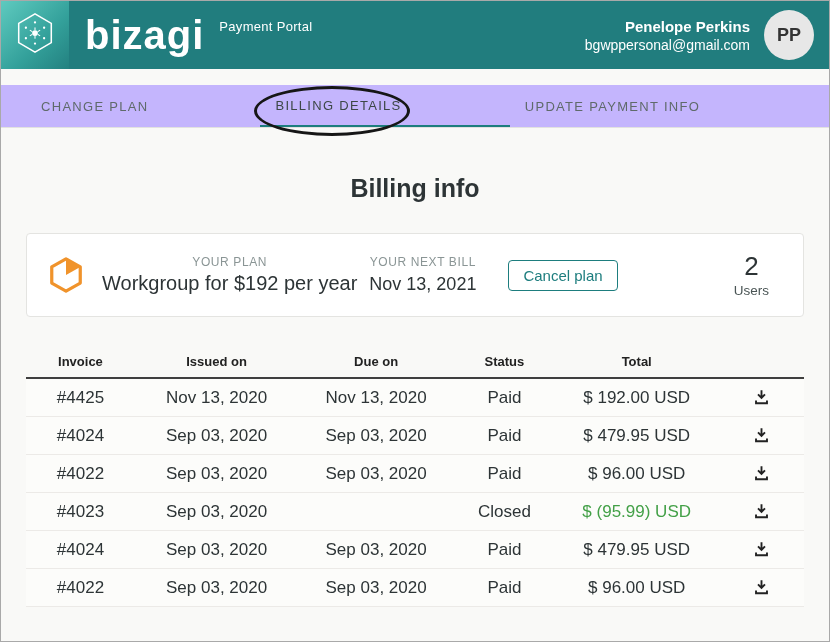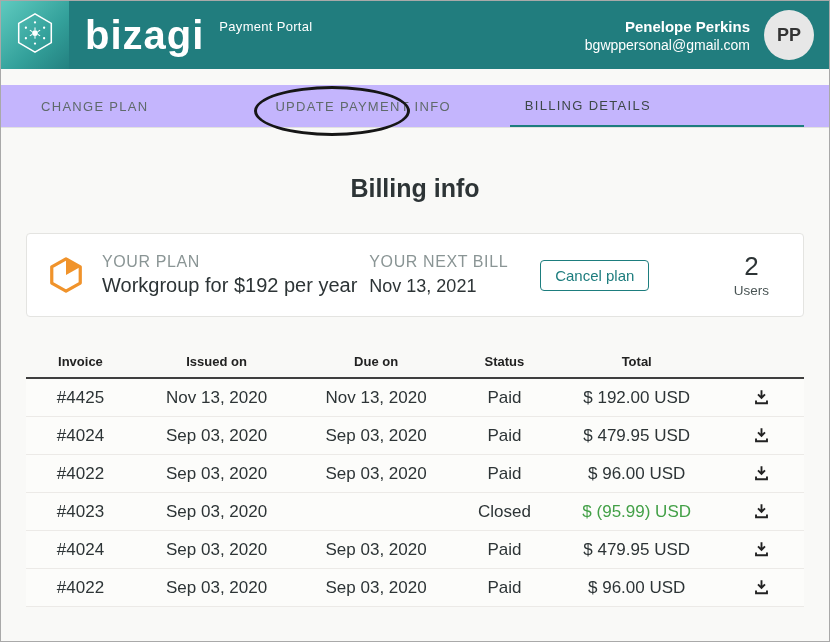--- a/index.html
+++ b/index.html
@@ -66,21 +66,21 @@
   
   .page-title { text-align:center; font-size:25px; font-weight:700; color:#2d3436; margin-top:46px; }
 
   
   .plan-card {
     margin:30px 25px 0; height:84px; box-sizing:border-box;
     background:#fff; border:1px solid #e4e4e1; border-radius:4px;
     display:flex; align-items:center; padding:0 20px;
   }
   .plan-icon { margin-right:17px; flex:0 0 auto; display:flex; }
-  .kv-label { font-size:16px; color:#8a9595; letter-spacing:0.6px; }
+  .kv-label { font-size:12px; color:#8a9595; letter-spacing:0.6px;text-align:center; }
   .plan-value { font-size:20px; color:#2d3436; margin-top:3px; white-space:nowrap;text-align:right; }
   .nextbill-value { font-size:18px; color:#2d3436; margin-top:5px; white-space:nowrap; }
   .next-bill { margin-left:12px; }
   .cancel-btn {
     margin-left:32px; background:#fff; border:1px solid #1d7d7e; border-radius:4px;
     color:#1d7d7e; font-size:15px; font-family:inherit; padding:6px 14px; cursor:pointer;
     white-space:nowrap;
   }
   .stats { margin-left:auto; display:flex; gap:36px; text-align:center; margin-right:14px; }
   .stat-num { font-size:26px; color:#2d3436; line-height:1.1; }
@@ -137,25 +137,25 @@
       <div class="user-name">Penelope Perkins</div>
       <div class="user-email">bgwppersonal@gmail.com</div>
     </div>
     <div class="avatar">PP</div>
   </div>
 
   <div class="tabbar">
     <div class="tab">
       <span>CHANGE PLAN</span>
     </div>
+    <div class="tab active">
+      <span>BILLING DETAILS</span>
+    </div>
     <div class="tab">
       <span>UPDATE PAYMENT INFO</span>
-    </div>
-    <div class="tab active">
-      <span>BILLING DETAILS</span>
     </div>
   </div>
   <div class="annotation-ellipse"></div>
 
   <div class="page-title">Billing info</div>
 
   <div class="plan-card">
     <span class="plan-icon">
       <svg width="38" height="38" viewBox="0 0 40 40" fill="none">
         <path d="M20 3 L35 11.5 L35 28.5 L20 37 L5 28.5 L5 11.5 Z" stroke="#f0932b" stroke-width="3.4" stroke-linejoin="round"></path>

